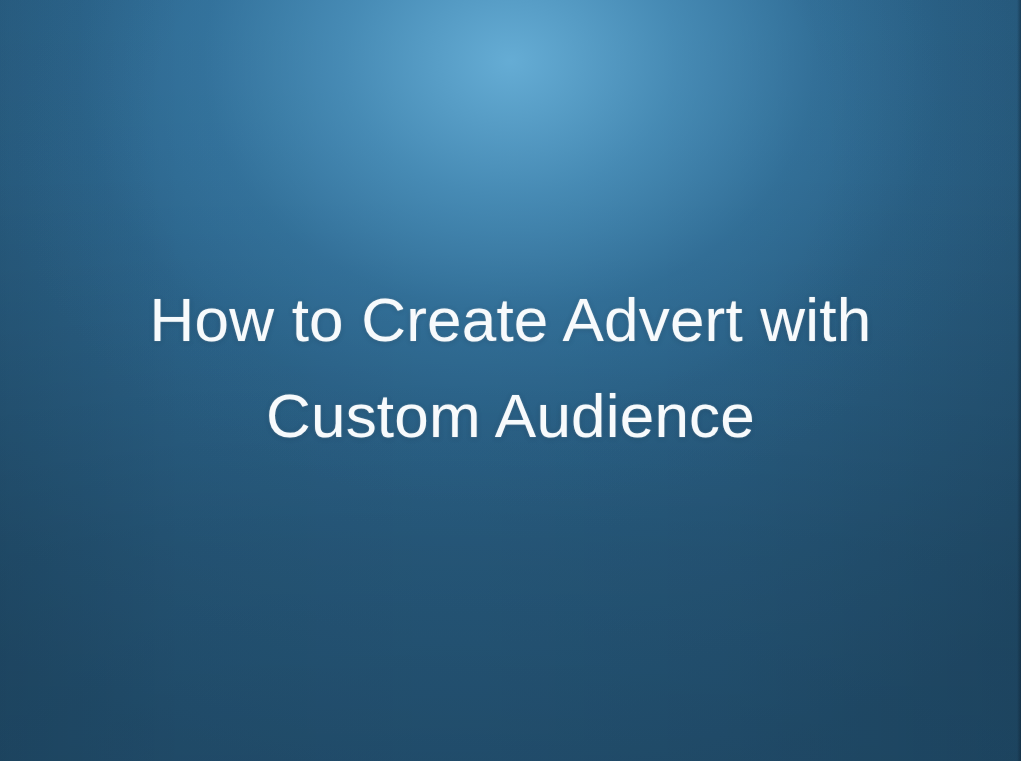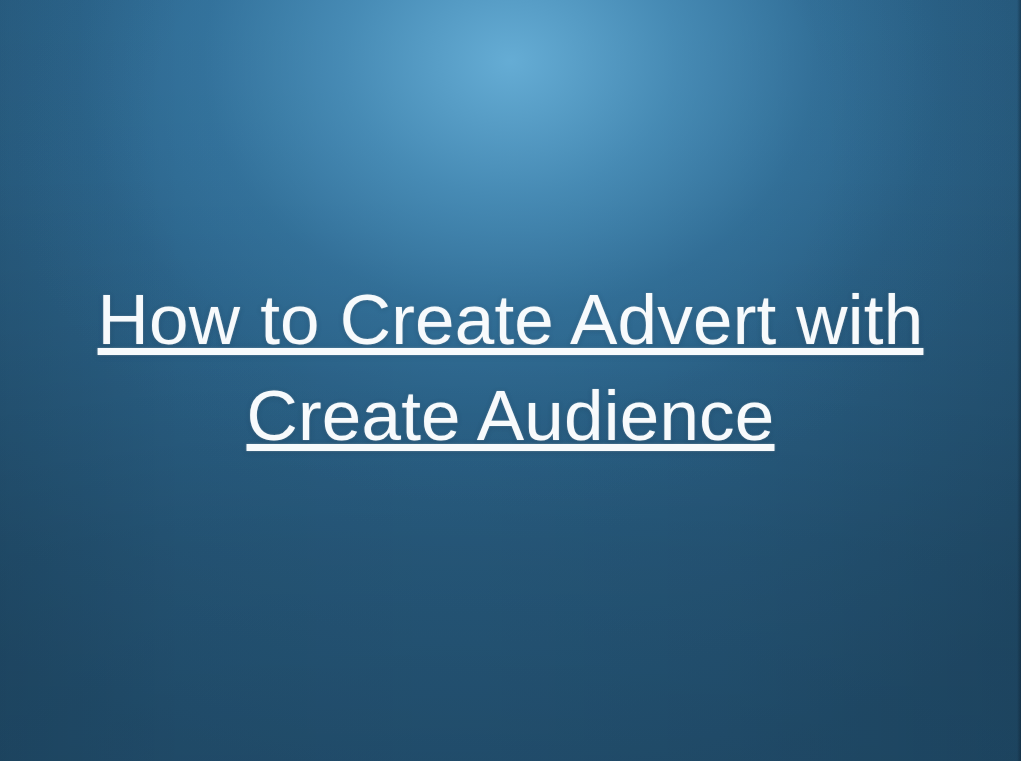--- a/index.html
+++ b/index.html
@@ -83,37 +83,36 @@
     width: 1021px;
     text-align: center;
     pointer-events: none;
   }
 
   .title-line {
     display: block;
     color: #f7fafc;
     font-family: "Liberation Sans", sans-serif;
     font-weight: 400;
-    font-size: 71px;
+    font-size: 62px;
     line-height: 96px;
     letter-spacing: 0.2px;
     white-space: nowrap;
     text-shadow:
       0 0 2px rgba(255,255,255,0.30),
       0 1px 5px rgba(18,44,66,0.28);
-    text-decoration: underline;
   }
 </style>
 </head>
 <body>
 
 <div id="slide">
 
   <div class="glow"></div>
   <div class="vignette"></div>
   <div class="edge-right"></div>
 
   <div id="title-block">
     <span class="title-line">How to Create Advert with</span>
-    <span class="title-line">Create Audience</span>
+    <span class="title-line">Custom Audience</span>
   </div>
 
 </div>
 
 </body></html>

